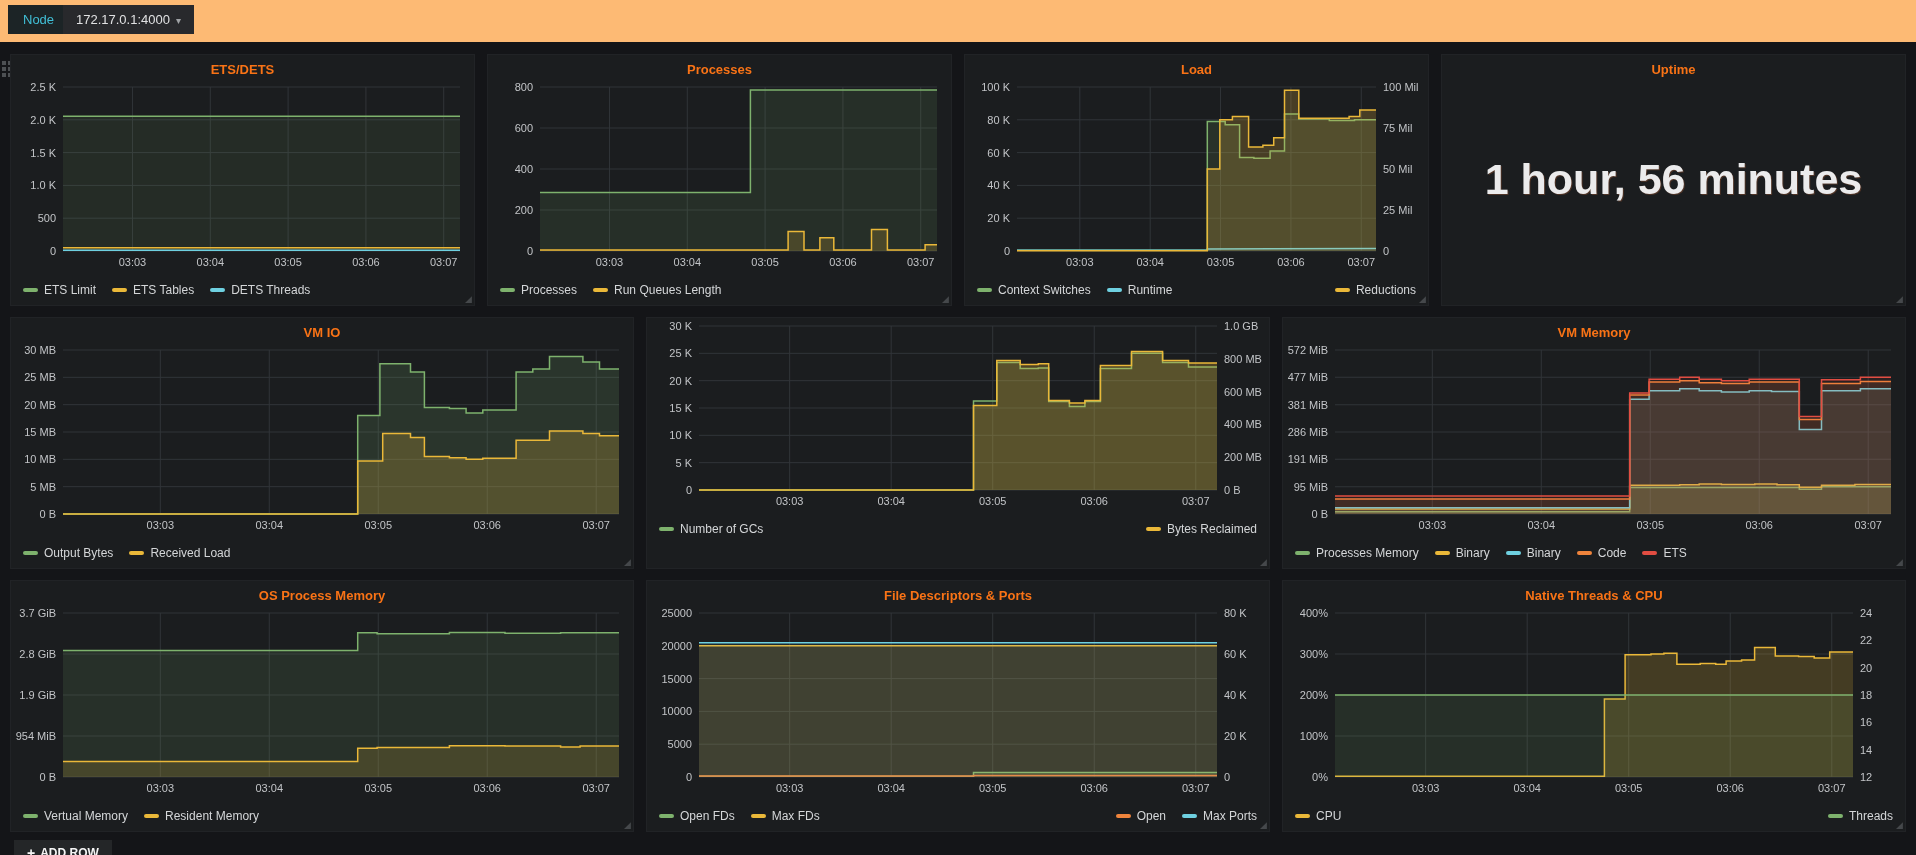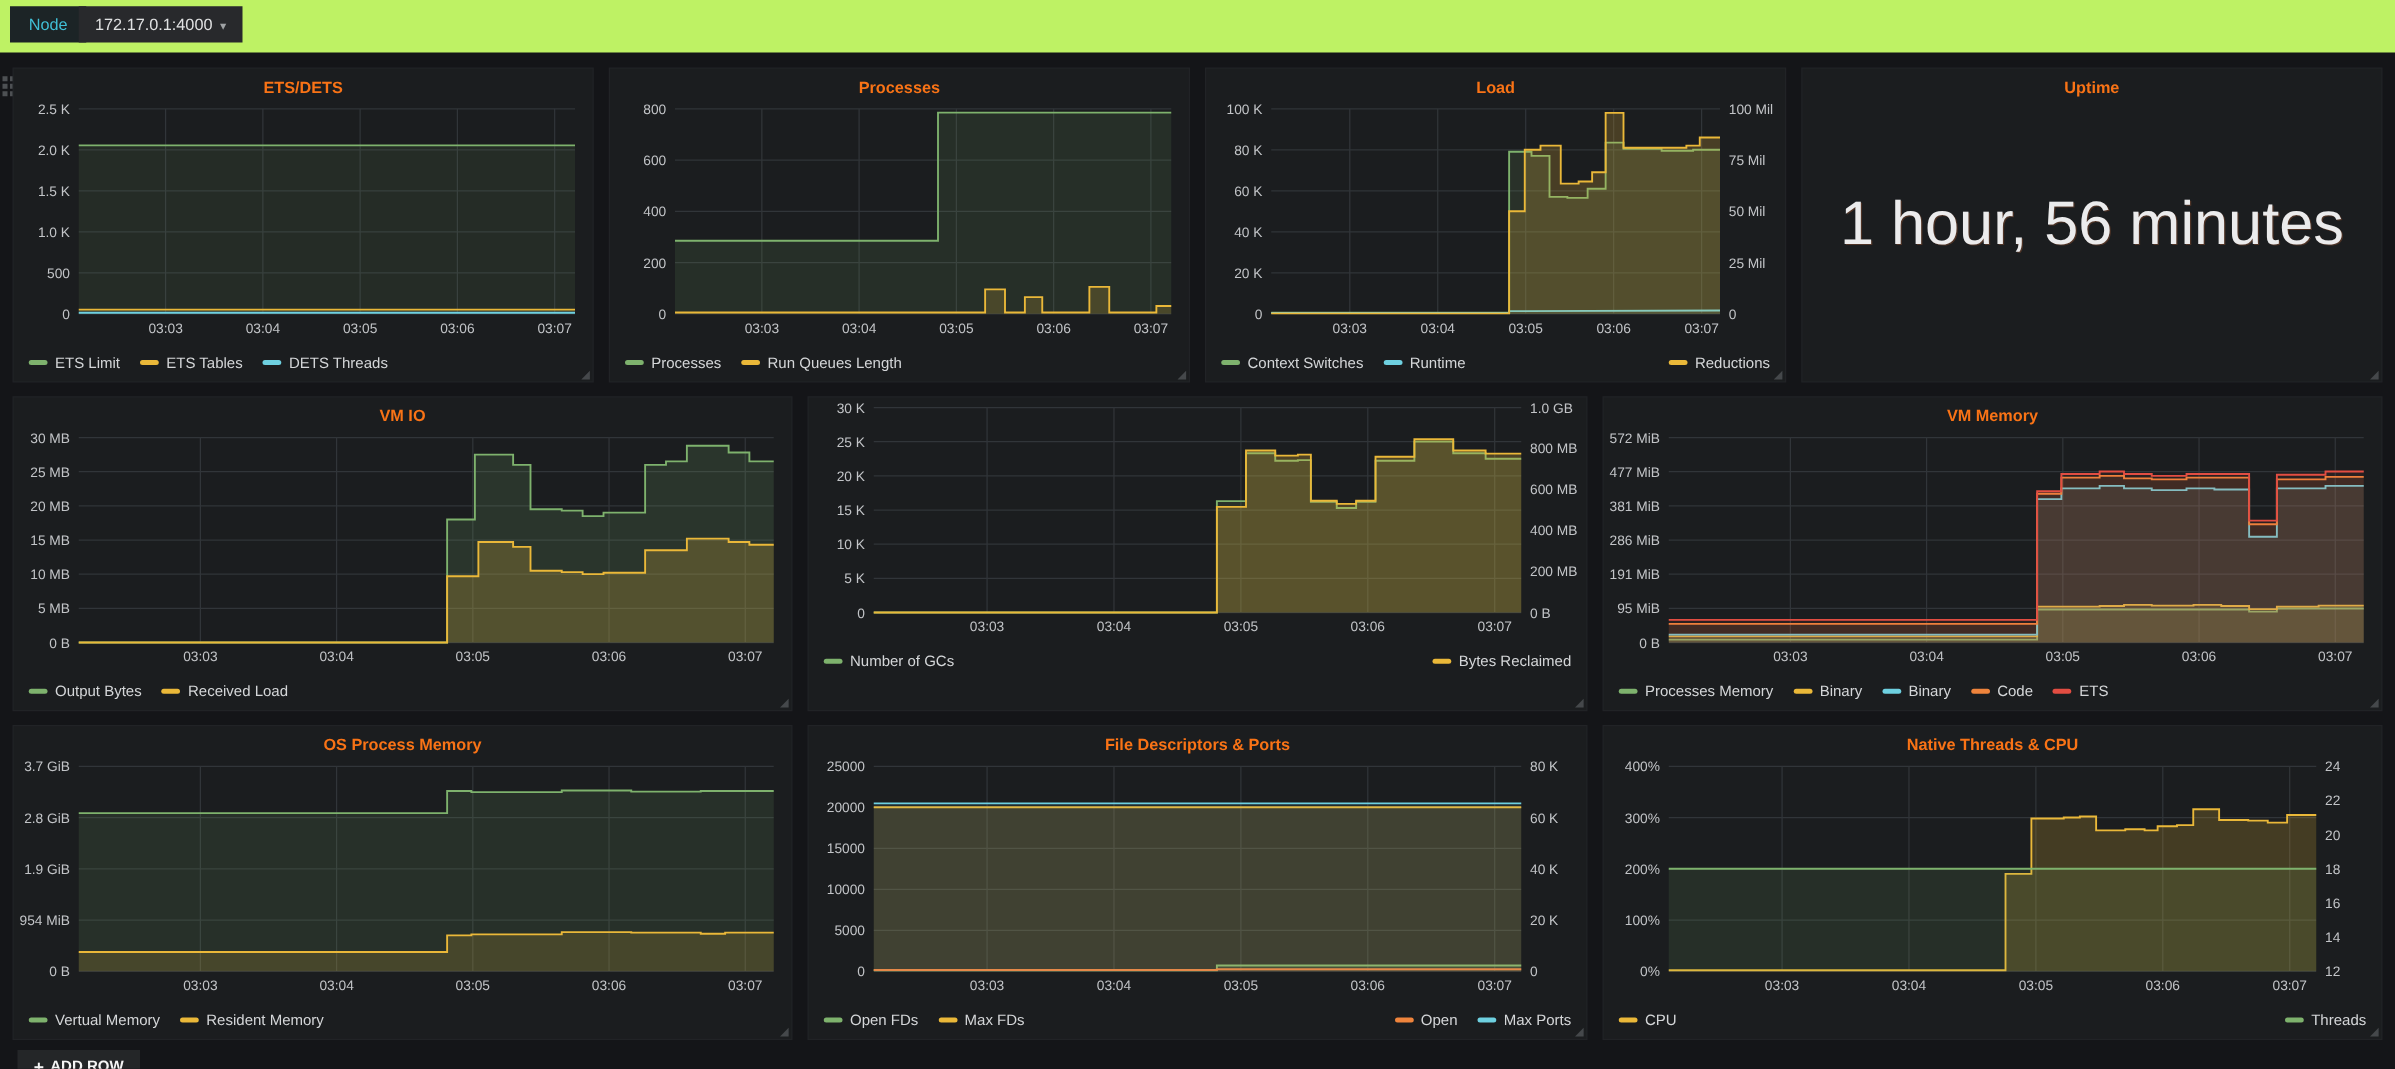--- a/index.html
+++ b/index.html
@@ -4,21 +4,21 @@
 <style>
   * { box-sizing: border-box; margin: 0; padding: 0; }
   html,body { width:1916px; height:855px; overflow:hidden; }
   body {
     background:#141518;
     font-family:"Liberation Sans", sans-serif;
     color:#d8d9da;
     position:relative;
   }
   
-  .topbar { position:absolute; top:0; left:0; right:0; height:42px; background:#bef264; }
+  .topbar { position:absolute; top:0; left:0; right:0; height:42px; background:#fdba74; }
   .var-chip { position:absolute; top:5px; height:29px; line-height:29px; font-size:13px; }
   .var-label { left:8px; padding:0 15px; background:#1c2426; color:#40bfd6; }
   .var-value { left:63px; padding:0 13px; background:#28292c; color:#e0e1e2; cursor:pointer; }
   .var-value .caret { font-size:10px; color:#9fa2a5; margin-left:6px; }
   
   .row-handle { position:absolute; left:2px; top:61px; display:grid;
     grid-template-columns:4px 4px; grid-auto-rows:4px; gap:2px; cursor:move; }
   .row-handle i { background:#4d5053; }
   
   .dashboard { position:absolute; top:55px; left:11px; right:11px; }
@@ -30,21 +30,21 @@
   .chart-body { height:192px; width:100%; }
   .legend { height:26px; display:flex; align-items:flex-end; padding:0 12px; font-size:12px; }
   .legend .lg-left, .legend .lg-right { display:flex; gap:16px; align-items:center; }
   .legend .lg-right { margin-left:auto; }
   .legend-item { display:flex; align-items:center; gap:6px; cursor:pointer; color:#d4d6d8; white-space:nowrap; }
   .legend-item .swatch { width:15px; height:4px; border-radius:2px; display:inline-block; }
   .resize-corner { position:absolute; right:2px; bottom:1px; font-size:9px; color:#45484b;
                    cursor:se-resize; line-height:9px; }
   
   .singlestat { height:200px; display:flex; align-items:center; justify-content:center; }
-  .singlestat .value { font-size:49px; font-weight:400; color:#ebebec;
+  .singlestat .value { font-size:43px; font-weight:700; color:#ebebec;
                        text-shadow:1px 1px 0 rgba(230,120,60,0.25); }
   
   .add-row { position:absolute; left:14px; top:840px; height:26px; background:#242628;
              color:#f5f5f5; font-size:12px; font-weight:700; display:flex; align-items:center;
              gap:5px; padding:0 13px; cursor:pointer; }
   .add-row .plus { font-size:14px; font-weight:700; }
   svg text { font-family:"Liberation Sans", sans-serif; }
 </style>
 </head>
 <body>

